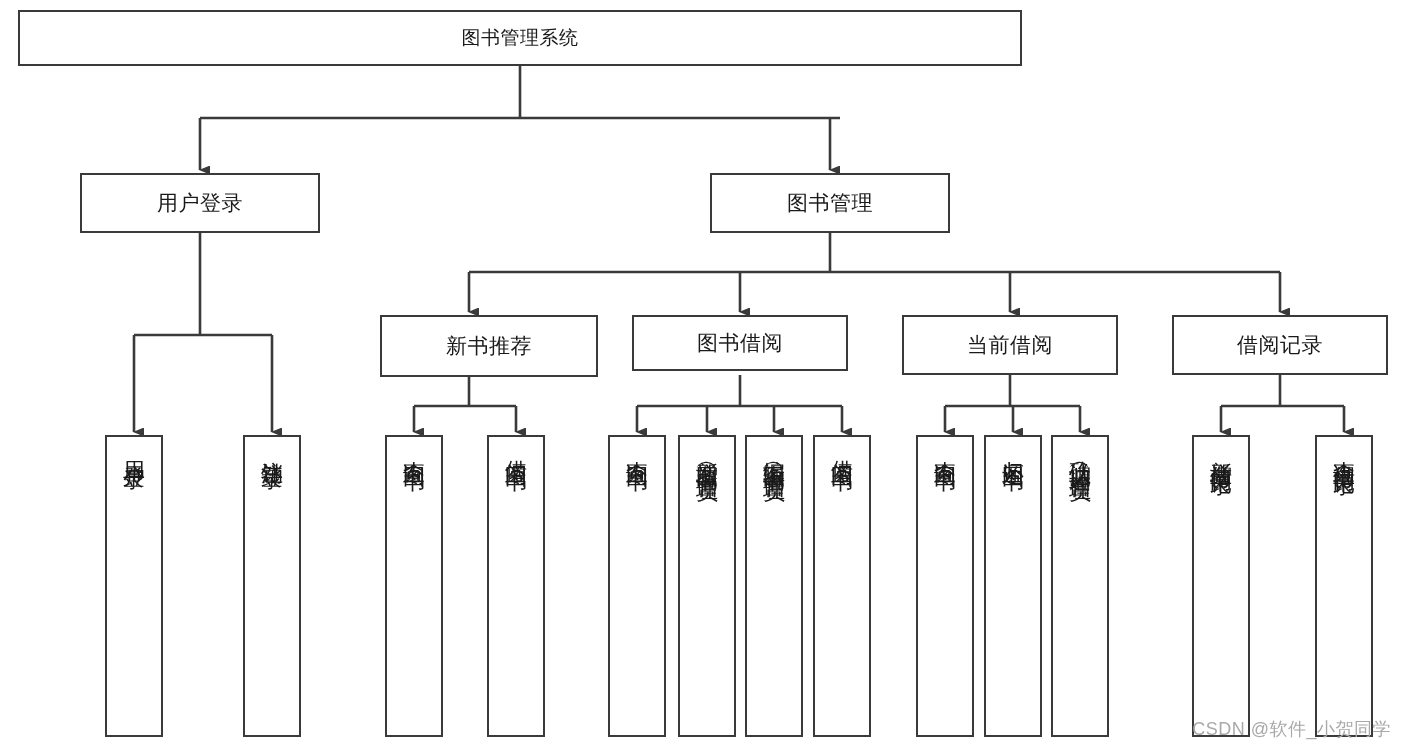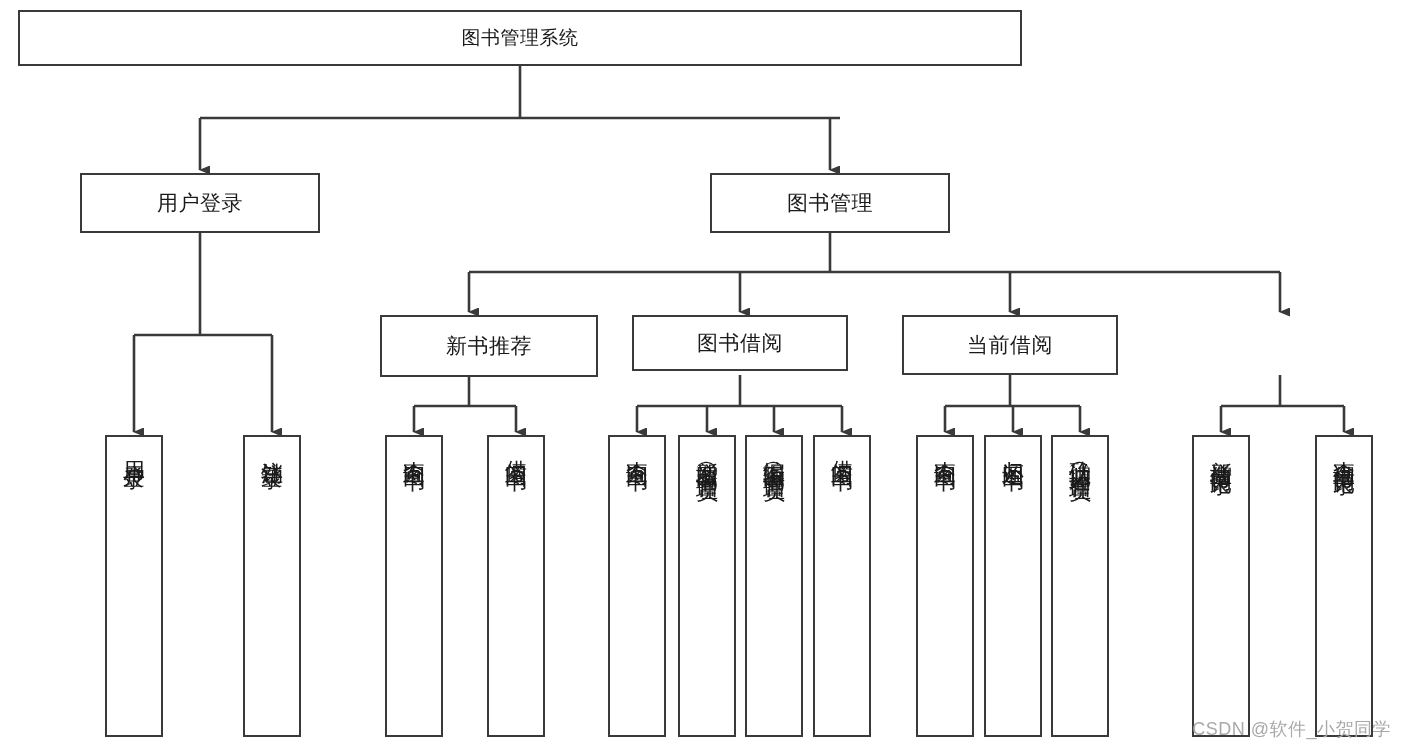--- a/index.html
+++ b/index.html
@@ -142,20 +142,23 @@
 
   <div class="node sub" style="left: 360px; top: 315px; width: 218px; height: 62px; margin-left: 20px;">
     <span class="node-label">新书推荐</span>
   </div>
   <div class="node sub" style="left: 632px; top: 315px; width: 216px; height: 56px;">
     <span class="node-label">图书借阅</span>
   </div>
   <div class="node sub" style="left: 902px; top: 315px; width: 216px; height: 60px;">
     <span class="node-label">当前借阅</span>
   </div>
+  <div class="node sub" style="left: 1172px; top: 315px; width: 216px; height: 60px;">
+    <span class="node-label">借阅记录</span>
+  </div>
 
   <div class="node leaf" style="left: 105px; top: 435px; width: 58px; height: 302px;">
     <span class="node-label">用户登录</span>
   </div>
   <div class="node leaf" style="left: 243px; top: 435px; width: 58px; height: 302px;">
     <span class="node-label">注销登录</span>
   </div>
   <div class="node leaf" style="left: 385px; top: 435px; width: 58px; height: 302px;">
     <span class="node-label">查询图书</span>
   </div>

